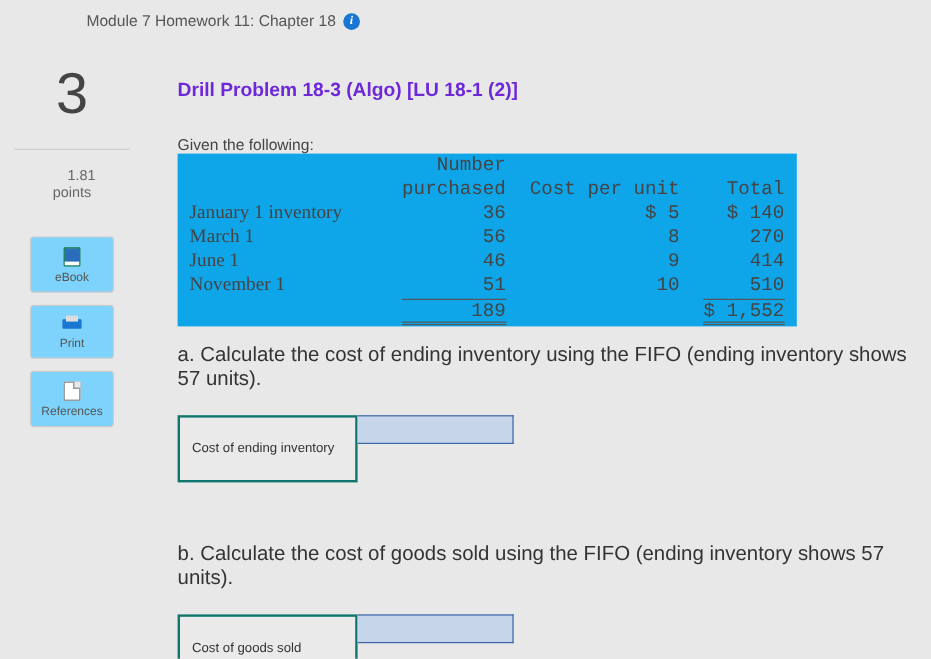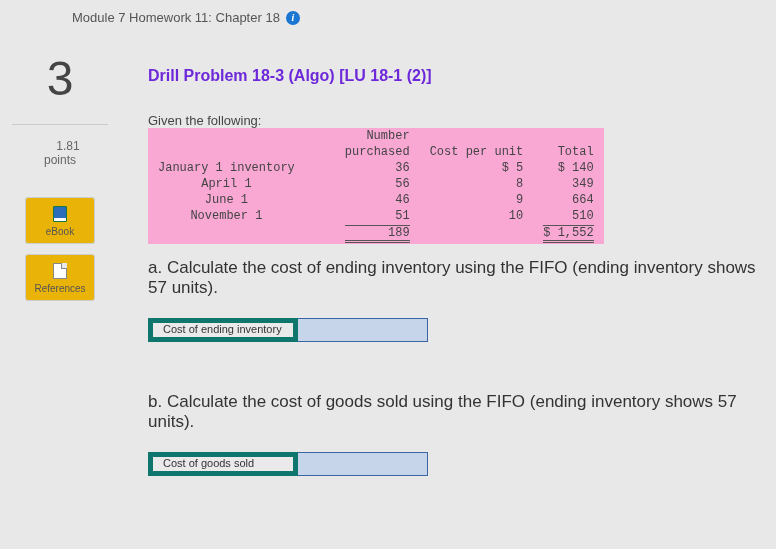--- a/index.html
+++ b/index.html
@@ -38,21 +38,21 @@
   color: #444;
   padding: 8px 0 18px;
   border-bottom: 1px solid #ccc;
   margin: 0 12px 14px;
 }
 .points-block { font-size: 12px; color: #666; margin-bottom: 30px; }
 .points-val { display: block; margin-left: 16px; }
 .points-lbl { display: block; }
 .side-btn {
   border: 1px solid #ccc;
-  background: #eab308;
+  background: #7dd3fc;
   width: 70px;
   margin: 0 auto 10px;
   padding: 8px 4px 6px;
   border-radius: 3px;
   font-size: 10px;
   color: #555;
   cursor: pointer;
 }
 .side-btn .ic { display: block; margin: 0 auto 4px; }
 .ebook-ic { width: 14px; height: 16px; background: linear-gradient(#2a6ebb,#2a6ebb); border: 1px solid #174; border-radius: 1px; position: relative; }
@@ -63,42 +63,42 @@
 .ref-ic { width:14px; height:16px; border:1px solid #888; background:#fff; position:relative; }
 .ref-ic::before { content:""; position:absolute; top:-1px; right:-1px; width:5px; height:5px; background:#e8e8e8; border-left:1px solid #888; border-bottom:1px solid #888; }
 .main {
   flex: 1;
   padding: 34px 18px 0 28px;
 }
 .problem-title { font-size: 16px; font-weight: bold; color: #6d28d9; margin-bottom: 28px; }
 .given { font-size: 13px; color: #444; }
 .data-tbl {
   font-family: "Courier New", monospace;
-  font-size: 12px;
+  font-size: 16px;
   color: #444;
   border-collapse: collapse;
   margin-bottom: 14px;
-  background: #f9a8d4;
+  background: #0ea5e9;
 }
 .data-tbl td, .data-tbl th {
   padding: 1px 10px;
   text-align: right;
   font-weight: normal;
 }
-.data-tbl .lbl { text-align: center; padding-right: 40px; }
+.data-tbl .lbl { text-align: left; padding-right: 40px; font-family: Liberation Serif, serif; }
 .data-tbl .hdr td { vertical-align: bottom; }
 .sum-line { border-top: 1px solid #555; }
 .dbl-line { border-bottom: 3px double #555; }
 .qtext { font-size: 17px; color: #333; margin: 14px 0 20px; }
 .input-row { display: flex; align-items: stretch; margin-bottom: 50px; }
 .input-label {
-  border: 5px solid #0f766e;
+  border: 2px solid #0f766e;
   background: #eaeaea;
   font-size: 11px;
-  padding: 0 10px;
+  padding: 20px 10px;
   color: #333;
   min-width: 150px;
 }
 .input-field {
   border: 1px solid #3a66a5;
   border-left: none;
   background: #c7d5ea;
   width: 130px;
   height: 24px;
   font-size: 12px;
@@ -118,20 +118,24 @@
     <div class="qnum">3</div>
     <div class="points-block">
       <span class="points-val">1.81</span>
       <span class="points-lbl">points</span>
     </div>
     <div class="side-btn">
       <span class="ic ebook-ic"></span>
       <span>eBook</span>
     </div>
     <div class="side-btn">
+      <span class="ic print-ic"></span>
+      <span>Print</span>
+    </div>
+    <div class="side-btn">
       <span class="ic ref-ic"></span>
       <span>References</span>
     </div>
   </div>
 
   <div class="main">
     <div class="problem-title">Drill Problem 18-3 (Algo) [LU 18-1 (2)]</div>
     <div class="given">Given the following:</div>
 
     <table class="data-tbl">
@@ -148,30 +152,30 @@
         <td>Cost per unit</td>
         <td>Total</td>
       </tr>
       <tr>
         <td class="lbl">January 1 inventory</td>
         <td>36</td>
         <td>$ 5</td>
         <td>$ 140</td>
       </tr>
       <tr>
-        <td class="lbl">April 1</td>
+        <td class="lbl">March 1</td>
         <td>56</td>
         <td>8</td>
-        <td>349</td>
+        <td>270</td>
       </tr>
       <tr>
         <td class="lbl">June 1</td>
         <td>46</td>
         <td>9</td>
-        <td>664</td>
+        <td>414</td>
       </tr>
       <tr>
         <td class="lbl">November 1</td>
         <td>51</td>
         <td>10</td>
         <td>510</td>
       </tr>
       <tr>
         <td class="lbl"></td>
         <td>

